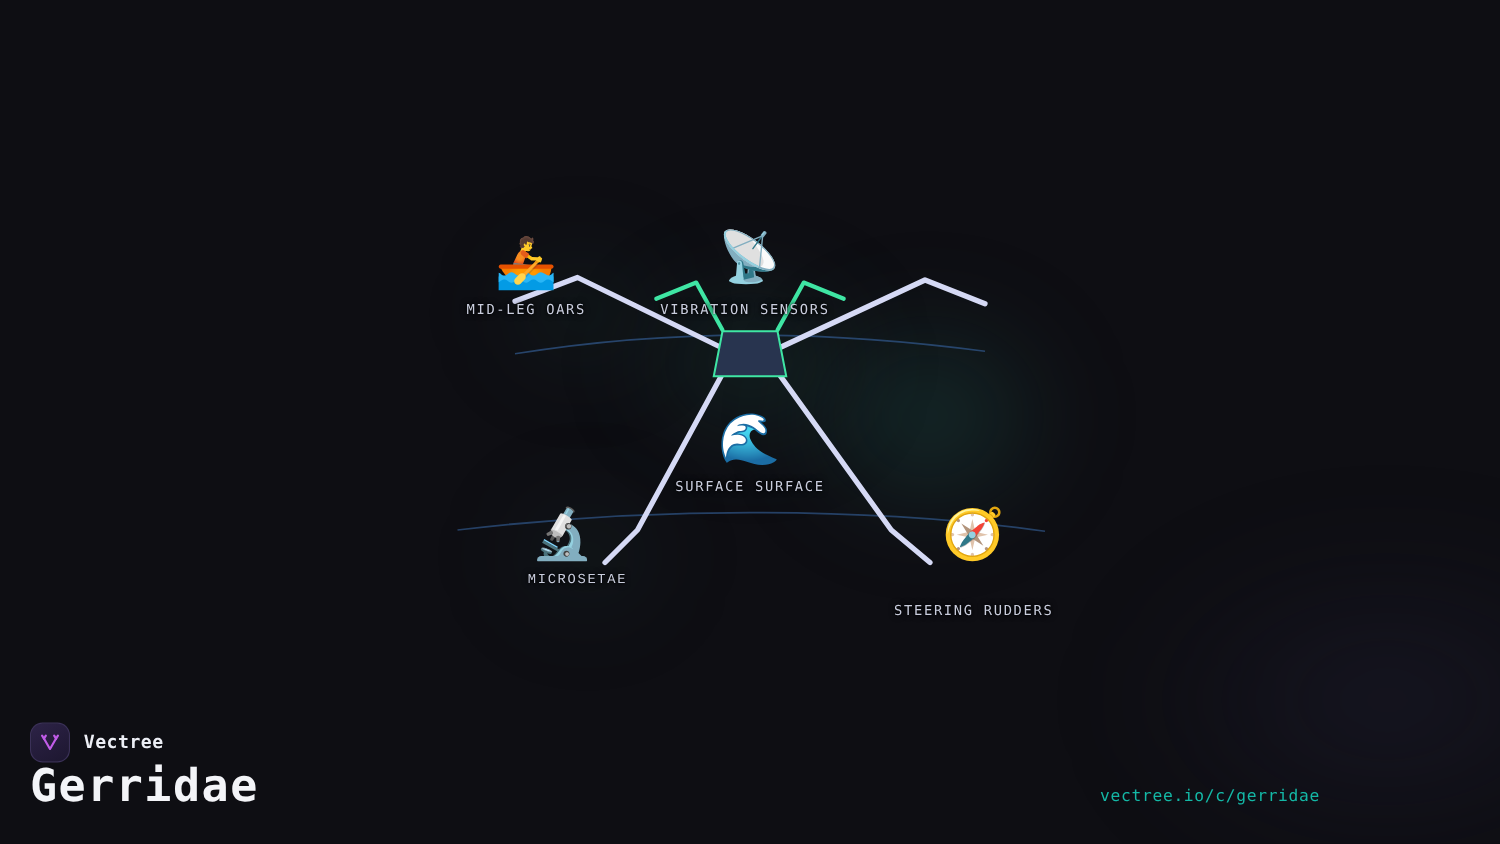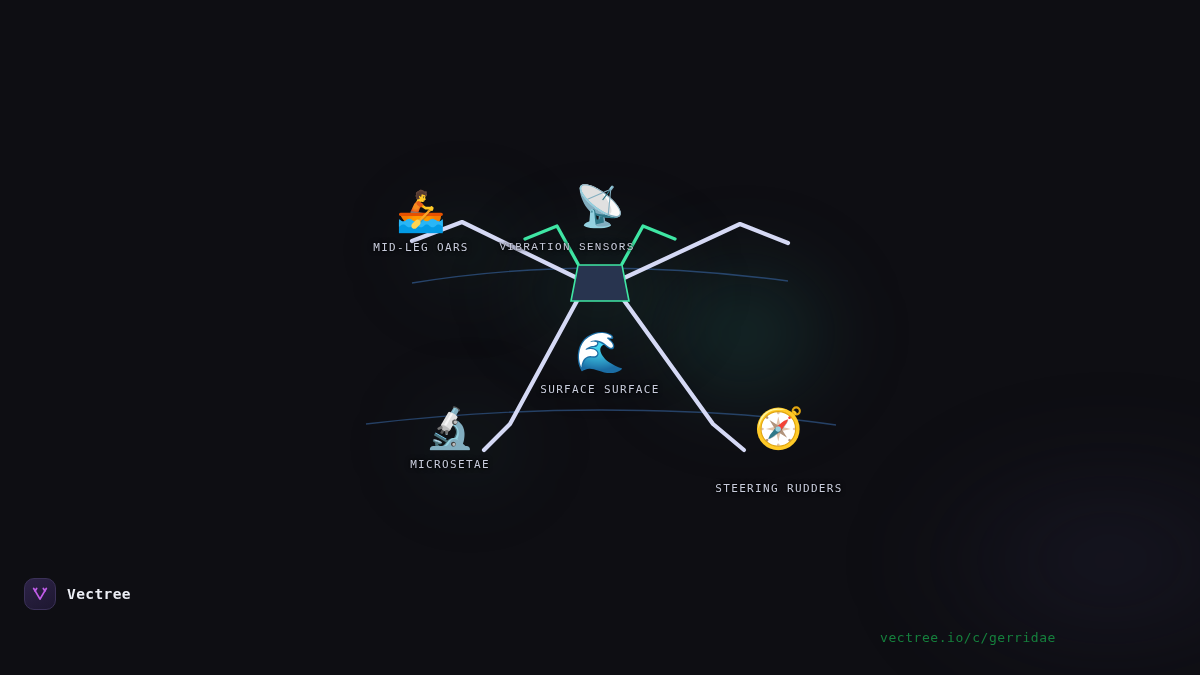--- a/index.html
+++ b/index.html
@@ -143,21 +143,21 @@
     font-family:"DejaVu Sans Mono","Liberation Mono",monospace;
     font-size:36px;
     font-weight:bold;
     letter-spacing:1.2px;
     line-height:1;
   }
 
   #footer-url {
     position:absolute;
     right:24px; bottom:30px;
-    color:#15803d;
+    color:#14b8a6;
     font-family:"DejaVu Sans Mono","Liberation Mono",monospace;
     font-size:13px;
     letter-spacing:0.55px;
   }
 </style>
 </head>
 <body>
 
 <div id="bg-glows">
   <div class="glow glow-a"></div>
@@ -195,37 +195,38 @@
   <path d="M 578,265 L 622,265 L 629,301 L 571,301 Z" fill="#28344f" stroke="#3fe6a4" stroke-width="1.6"></path>
 </svg>
 
 <div class="node-icon" style="left:421px; top:211px;">🚣</div>
 <div class="node-icon" style="left:600px; top:206px;">📡</div>
 <div class="node-icon" style="left:600px; top:352px;">🌊</div>
 <div class="node-icon" style="left:450px; top:428px;">🔬</div>
 <div class="node-icon" style="left:779px; top:428px;">🧭</div>
 
 <div class="node-label" style="left:421px; top:241px;">MID-LEG OARS</div>
-<div class="node-label" style="left:567px; top:241px;font-family:Liberation Mono, monospace;">VIBRATION SENSORS</div>
+<div class="node-label" style="left:596px; top:241px;">VIBRATION SENSORS</div>
 <div class="node-label" style="left:600px; top:383px;">SURFACE SURFACE</div>
-<div class="node-label" style="left:450px; top:458px;">MICROSETAE</div>
+<div class="node-label" style="left:462px; top:458px;font-family:Liberation Mono, monospace;">MICROSETAE</div>
 <div class="node-label" style="left:779px; top:482px;">STEERING RUDDERS</div>
 
 <div id="footer">
 
   <div id="brand-row">
     <div id="brand-logo">
       <svg width="20" height="20" viewBox="0 0 24 24">
         <g fill="none" stroke="#c05ce8" stroke-width="2.1" stroke-linecap="round" stroke-linejoin="round">
           <path d="M 6.2,8.2 L 12,18.2 L 17.8,8.2"></path>
           <path d="M 4.4,5.4 L 6.2,8.2"></path>
           <path d="M 8.0,5.4 L 6.2,8.2"></path>
           <path d="M 16.0,5.4 L 17.8,8.2"></path>
           <path d="M 19.6,5.4 L 17.8,8.2"></path>
         </g>
       </svg>
     </div>
     <div id="brand-name">Vectree</div>
   </div>
 
+  <div id="page-title">Gerridae</div>
 
   <div id="footer-url">vectree.io/c/gerridae</div>
 </div>
 
 </body></html>

